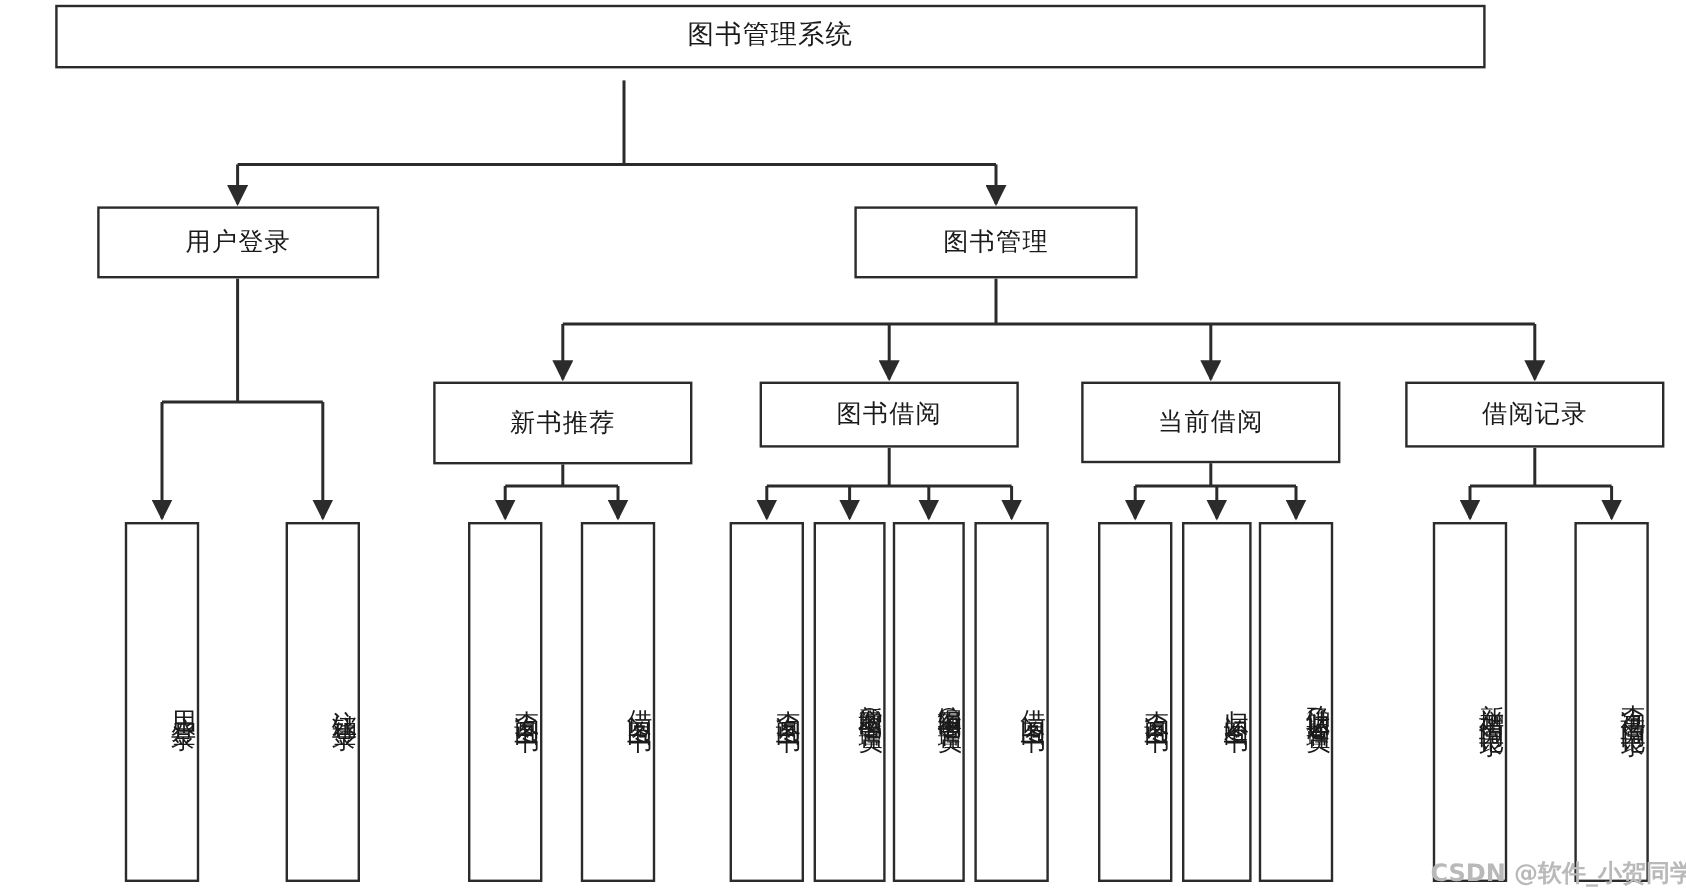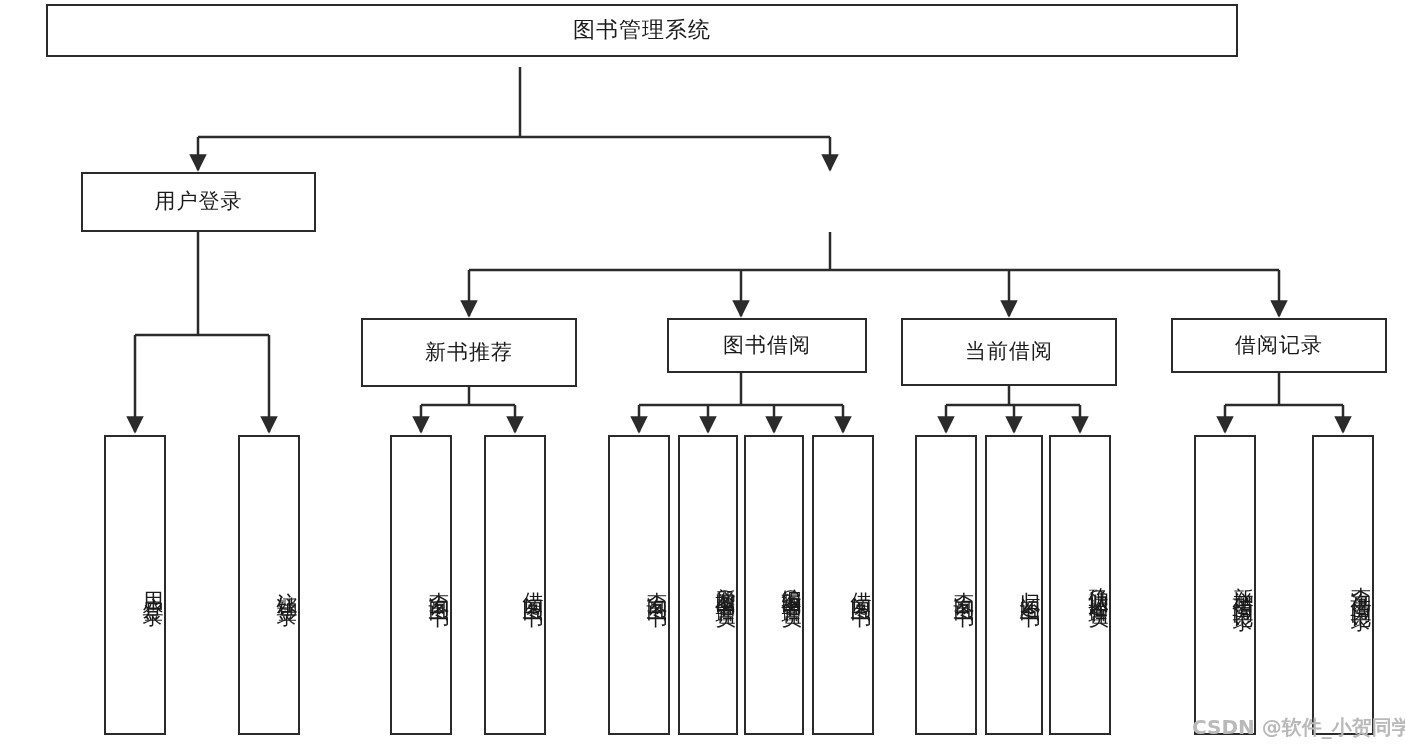--- a/index.html
+++ b/index.html
@@ -126,23 +126,24 @@
       <path d="M 1279 373 L 1279 405"></path>
       <path d="M 1225 405 L 1343 405"></path>
       <path d="M 1225 405 L 1225 432" marker-end="url(#arrow)"></path>
       <path d="M 1343 405 L 1343 432" marker-end="url(#arrow)"></path>
     </g>
   </svg>
 
   <div class="node node-h node-root" id="node-root" style="left: 18px; top: 4px; width: 1192px; height: 53px; margin-left: 28px;">图书管理系统</div>
 
   <div class="node node-h" id="node-l2-0" style="left: 81px; top: 172px; width: 235px; height: 60px;">用户登录</div>
+  <div class="node node-h" id="node-l2-1" style="left: 712px; top: 172px; width: 236px; height: 60px;">图书管理</div>
 
   <div class="node node-h" id="node-l3-0" style="left: 361px; top: 318px; width: 216px; height: 69px;">新书推荐</div>
-  <div class="node node-h" id="node-l3-1" style="left: 667px; top: 318px; width: 200px; height: 55px;">图书借阅</div>
+  <div class="node node-h" id="node-l3-1" style="left: 633px; top: 318px; width: 216px; height: 55px;">图书借阅</div>
   <div class="node node-h" id="node-l3-2" style="left: 901px; top: 318px; width: 216px; height: 68px;">当前借阅</div>
   <div class="node node-h" id="node-l3-3" style="left: 1171px; top: 318px; width: 216px; height: 55px;">借阅记录</div>
 
   <div class="node node-v" id="node-leaf-0" style="left: 104px; top: 435px; width: 62px; height: 300px;">用户登录</div>
   <div class="node node-v" id="node-leaf-1" style="left: 238px; top: 435px; width: 62px; height: 300px;">注销登录</div>
   <div class="node node-v" id="node-leaf-2" style="left: 390px; top: 435px; width: 62px; height: 300px;">查询图书</div>
   <div class="node node-v" id="node-leaf-3" style="left: 484px; top: 435px; width: 62px; height: 300px;">借阅图书</div>
   <div class="node node-v" id="node-leaf-4" style="left: 608px; top: 435px; width: 62px; height: 300px;">查询图书</div>
   <div class="node node-v v-tall" id="node-leaf-5" style="left: 678px; top: 435px; width: 60px; height: 300px;">新增图书（管理员）</div>
   <div class="node node-v v-tall" id="node-leaf-6" style="left: 744px; top: 435px; width: 60px; height: 300px;">编辑图书（管理员）</div>

